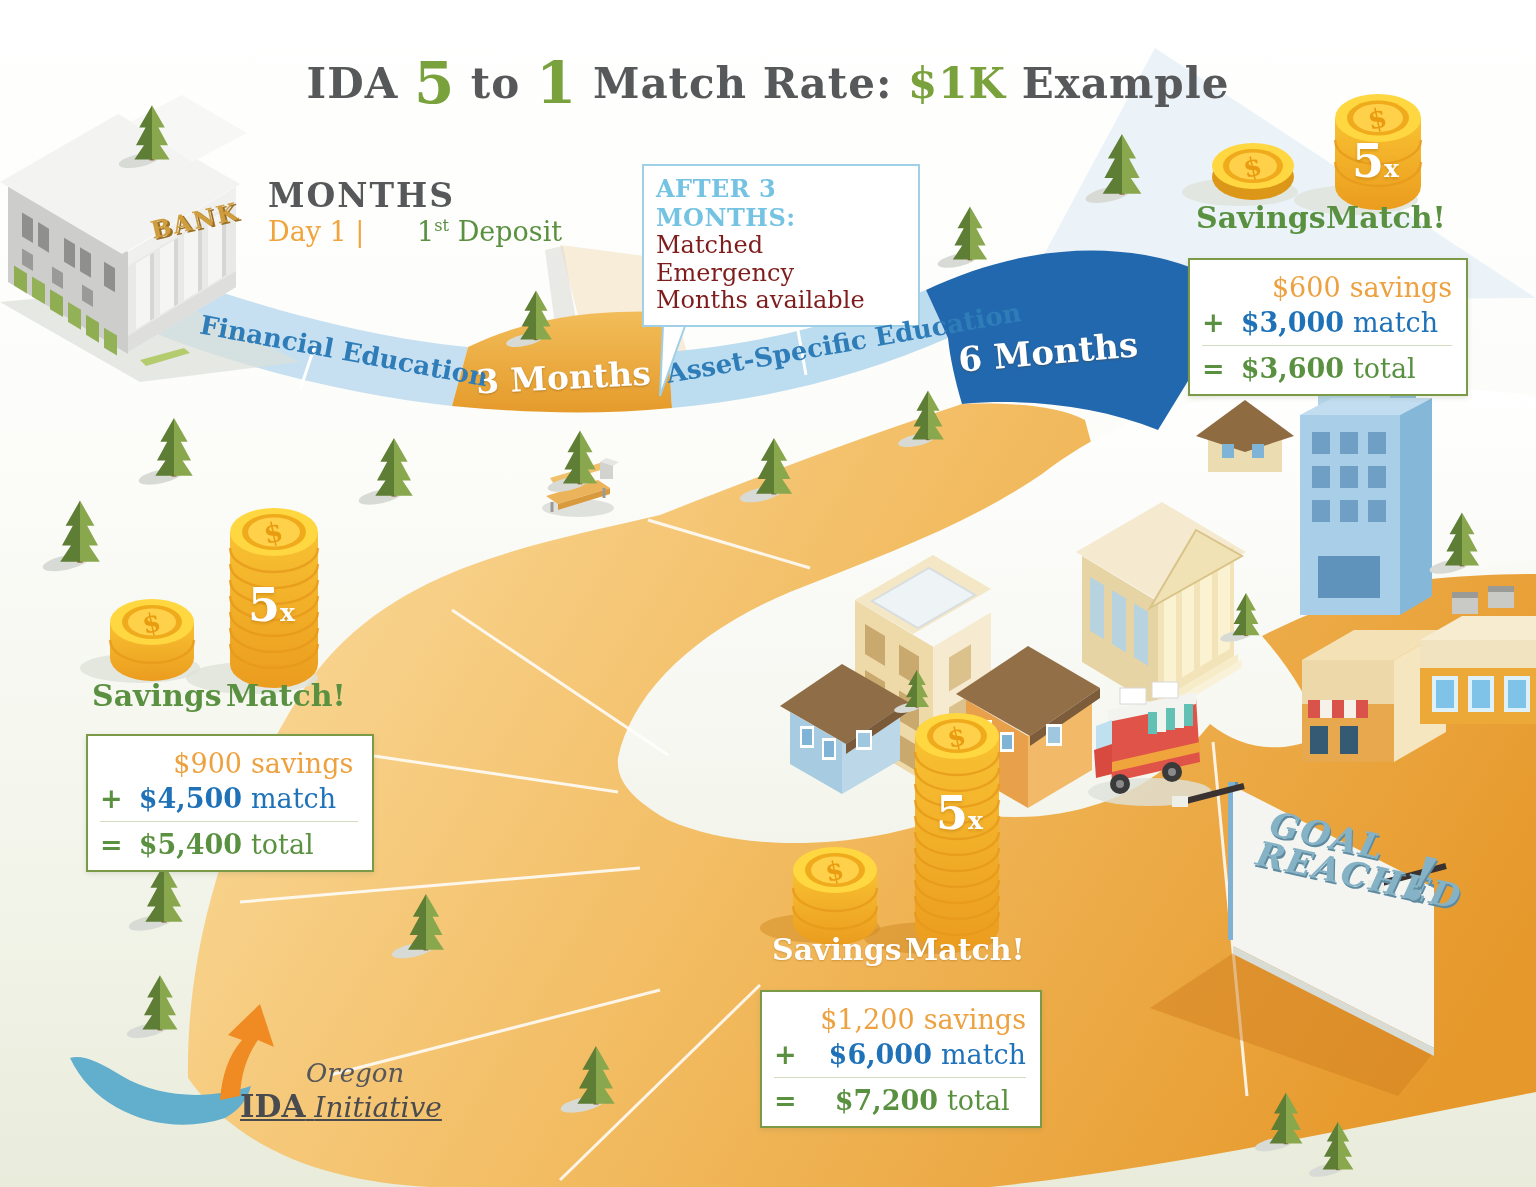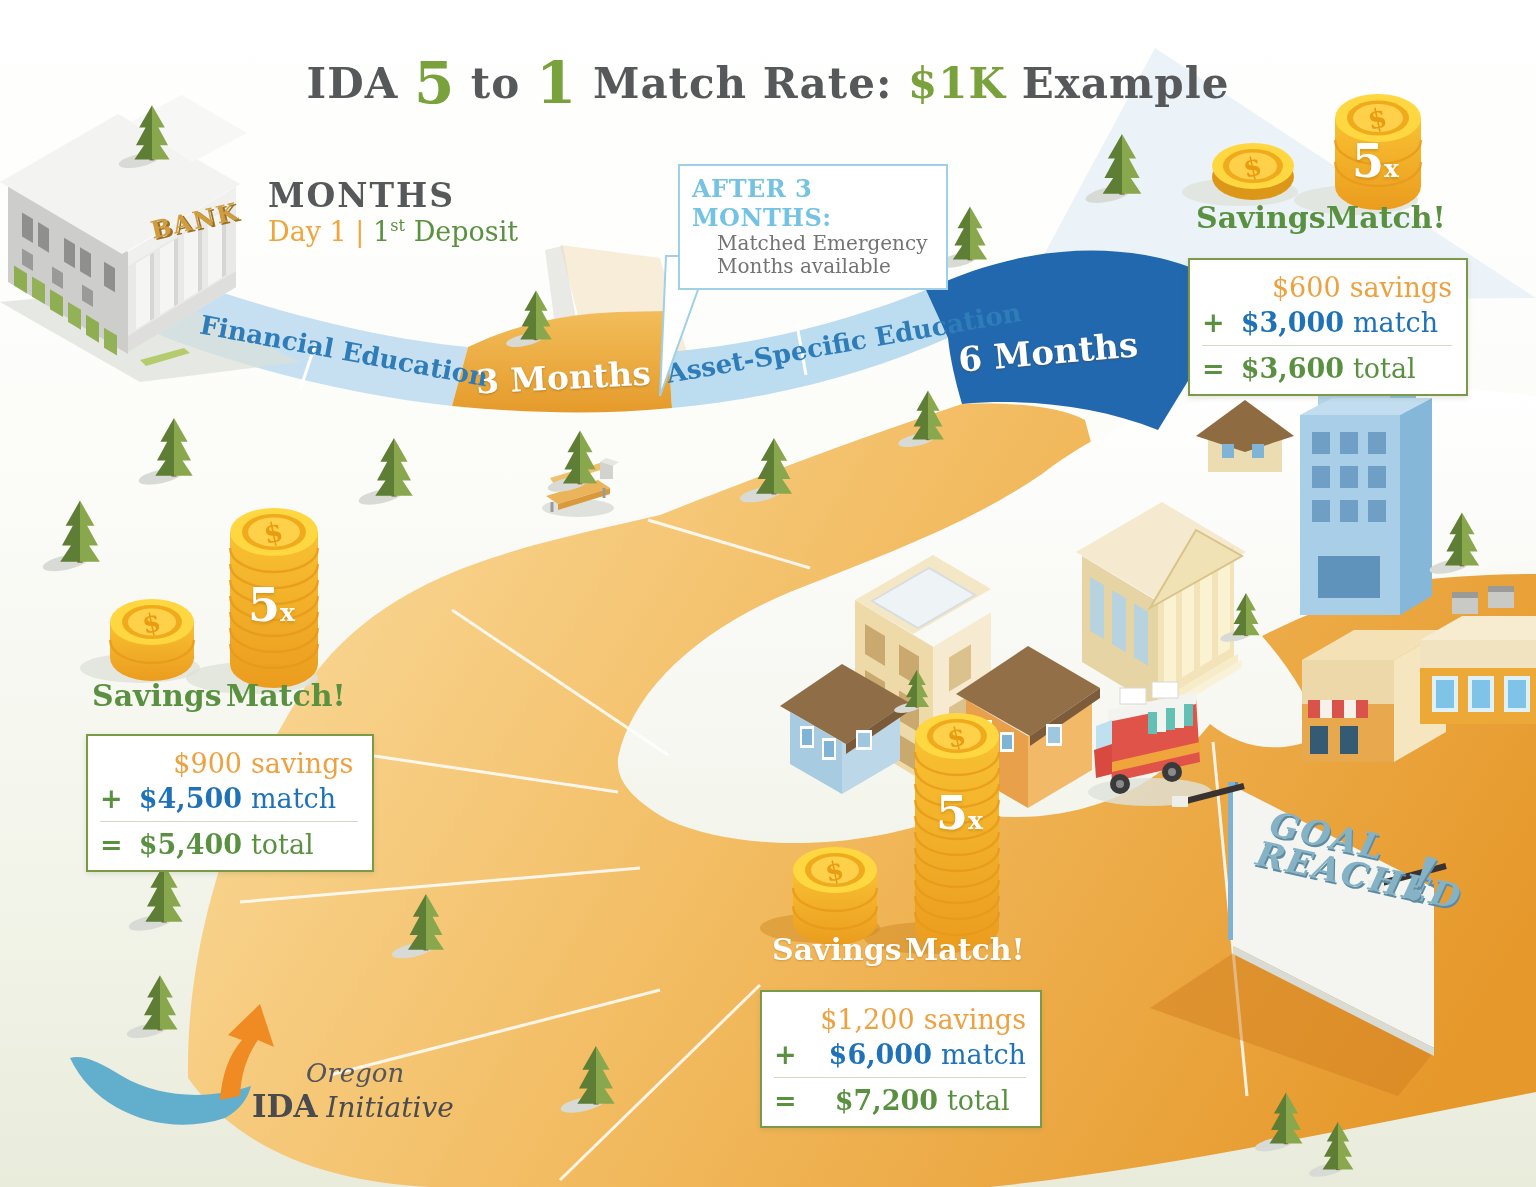--- a/index.html
+++ b/index.html
@@ -10,27 +10,27 @@
   svg{position:absolute;left:0;top:0;}
   
   .title{top:54px;left:50%;transform:translateX(-50%);white-space:nowrap;
     font-weight:bold;font-size:42px;color:#57585a;letter-spacing:1px;}
   .title .big{font-size:58px;color:#7aa23c;line-height:1;vertical-align:-5px;}
   .title .grn{color:#7aa23c;}
   
   .start-head{top:176px;left:268px;font-weight:bold;font-size:33px;color:#57585a;letter-spacing:2px;}
   .start-sub{top:216px;left:268px;font-size:27px;}
   .start-sub .org{color:#f0a43c;}
-  .start-sub .grn{color:#5a9141;}
+  .start-sub .grn{color:#5a9141;margin-left:44px;}
   .start-sub sup{font-size:60%;}
   
-  .callout{top:164px;left:678px;width:252px;background:#fff;border:2px solid #9fd0e8;
-    padding:8px 2px 10px 12px;}
+  .callout{top:164px;left:642px;width:252px;background:#fff;border:2px solid #9fd0e8;
+    padding:8px 10px 10px 12px;}
   .callout .h{font-weight:bold;font-size:24px;color:#74c3e2;letter-spacing:.5px;}
-  .callout .b{font-size:20px;color:#737373;line-height:1.15;margin-left:25px;}
+  .callout .b{font-size:24px;color:#7f1d1d;line-height:1.15;}
   
   .pl{white-space:nowrap;font-weight:bold;}
   .pl.blue{color:#2e7cb8;font-size:26px;}
   .pl.white{color:#fff;font-size:33px;text-shadow:0 1px 2px rgba(90,60,10,.35);}
   
   .st-label{font-weight:bold;font-size:30px;color:#5a9141;white-space:nowrap;}
   .st-label.white{color:#fff;text-shadow:0 1px 2px rgba(150,90,10,.35);}
   .mult{white-space:nowrap;color:#fff;font-weight:bold;text-shadow:0 2px 3px rgba(150,90,0,.3);}
   .mult .m5{font-size:46px;}
   .mult .mx{font-size:25px;}
@@ -48,21 +48,21 @@
   
   .goal{top:822px;left:1262px;width:150px;transform:rotate(12.5deg) skewX(-12deg);
     color:#86b2c6;font-weight:bold;font-size:34px;line-height:.95;letter-spacing:2px;
     text-shadow:2px 2px 0 #5f8ba0;}
   .goal .ex{position:absolute;right:-30px;top:10px;font-size:62px;}
   
   .bank-sign{top:206px;left:150px;transform:rotate(-13deg);font-weight:bold;font-size:24px;
     letter-spacing:2px;color:#cf9c3e;text-shadow:2px 2px 0 #9a7026;}
   
   .logo-l1{top:1058px;left:262px;font-style:italic;font-size:26px;color:#55565a;margin-left:44px;}
-  .logo-l2{top:1088px;left:252px;font-size:28px;color:#4a4b4e;white-space:nowrap;}
+  .logo-l2{top:1088px;left:240px;font-size:28px;color:#4a4b4e;white-space:nowrap;text-decoration:underline;}
   .logo-l2 .ida{font-weight:bold;font-size:31px;font-style:normal;}
   .logo-l2 .init{font-style:italic;}
 </style>
 </head>
 <body>
 
 <div id="stage">
 
 <svg width="1536" height="1187" viewBox="0 0 1536 1187">
   <defs>

